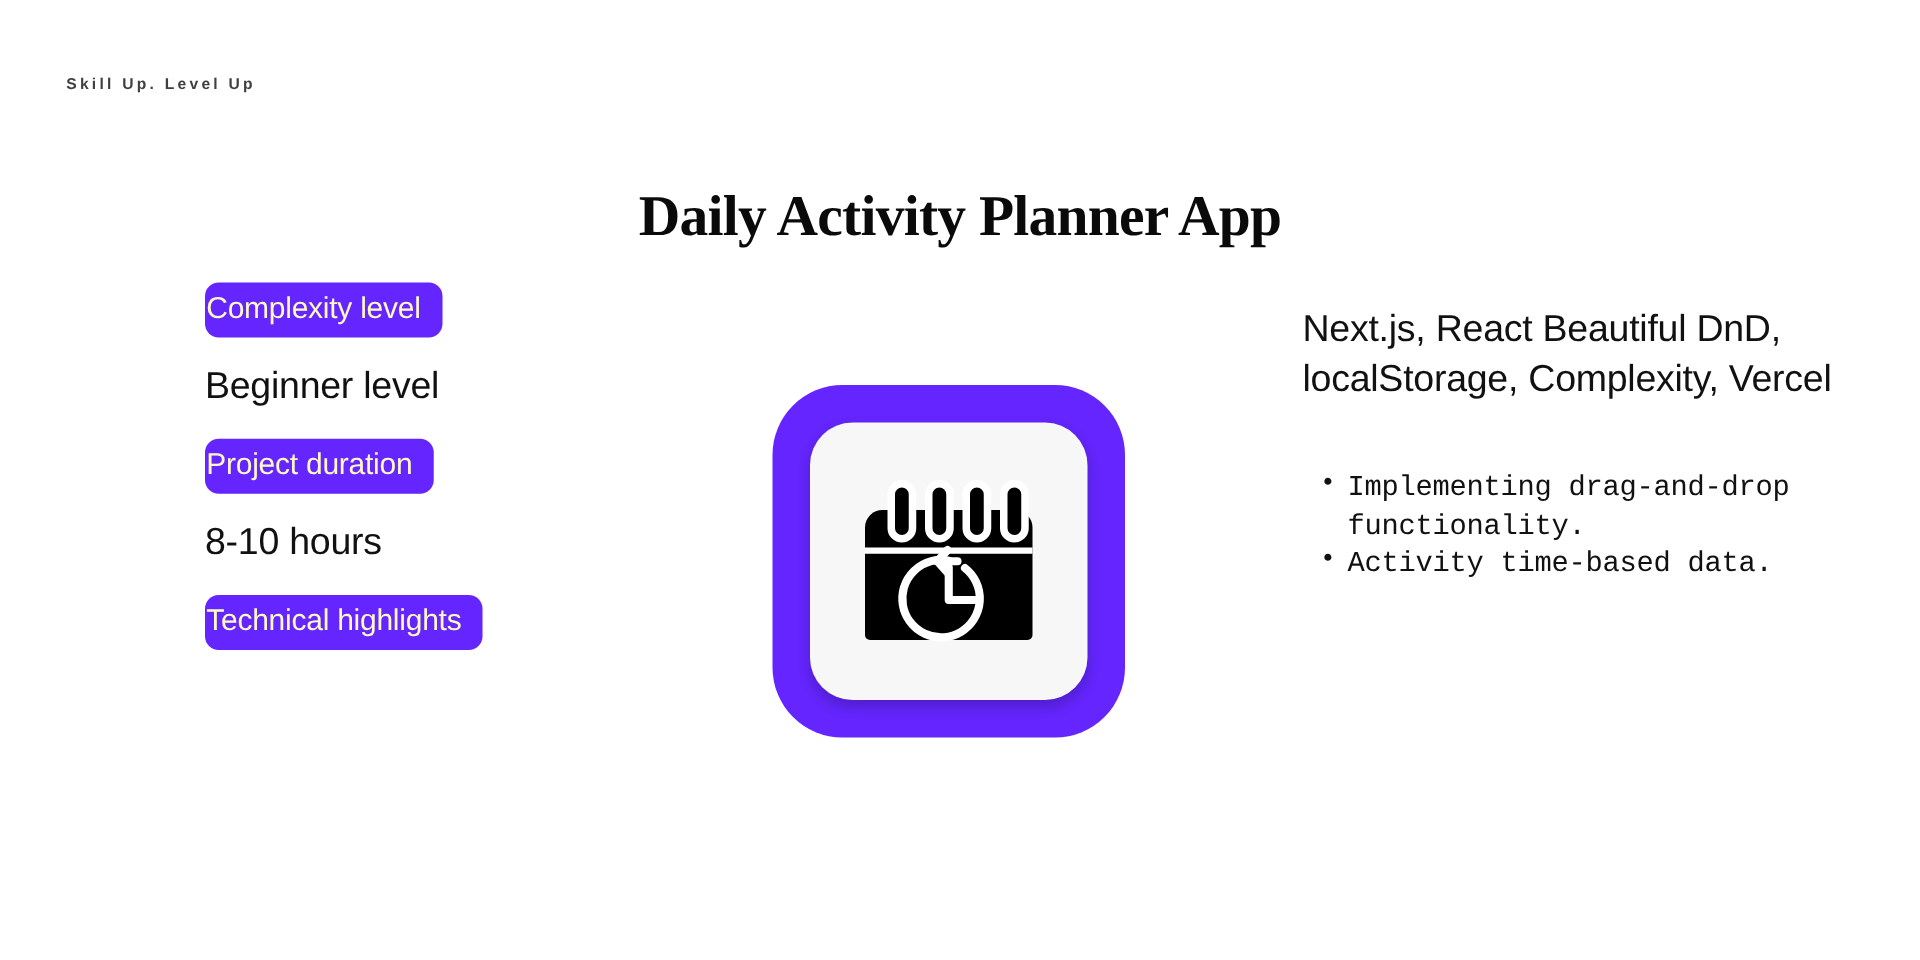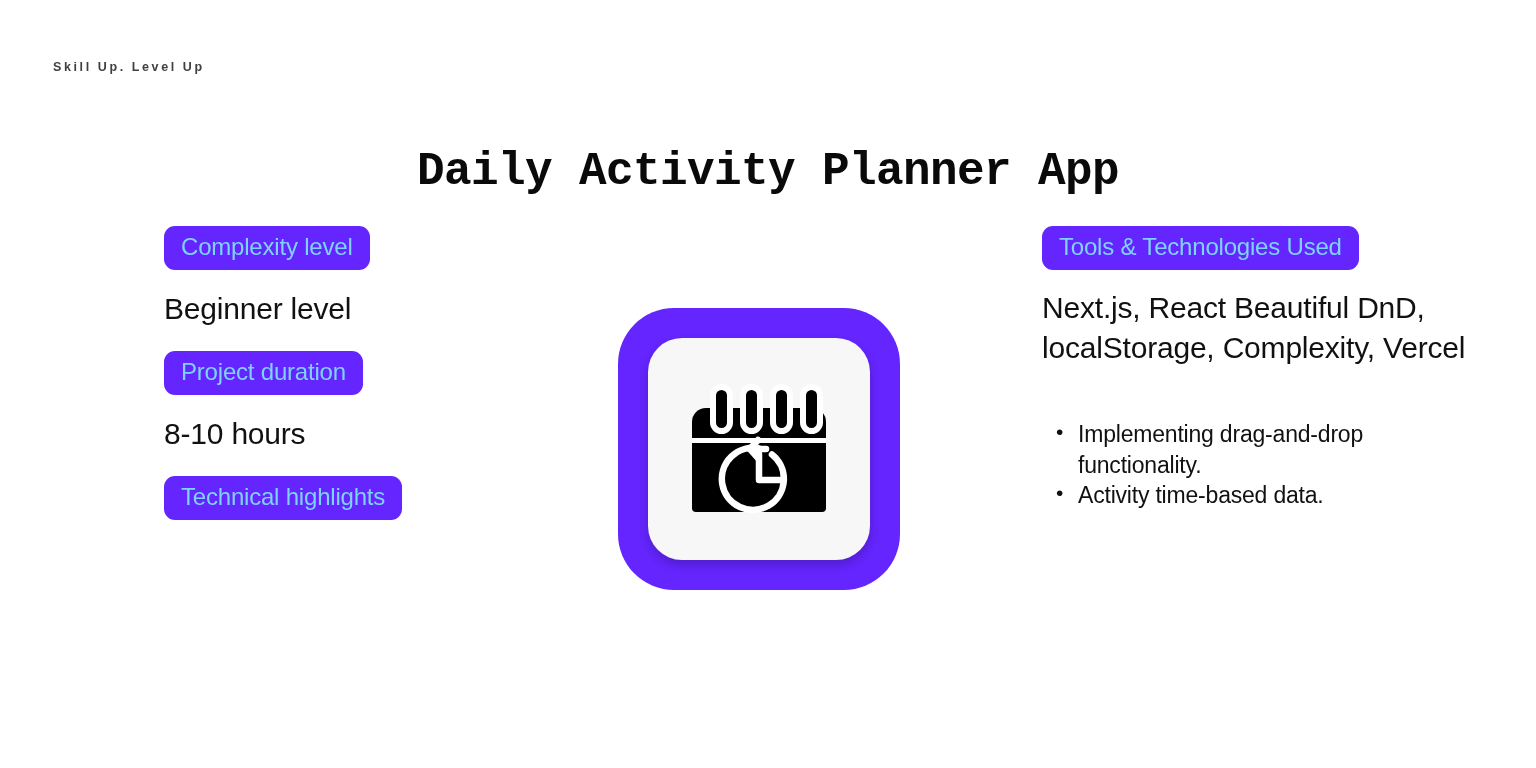--- a/index.html
+++ b/index.html
@@ -80,37 +80,37 @@
   .page-title {
     position: absolute;
     top: 146px;
     left: 0;
     width: 1536px;
     text-align: center;
     font-size: 46px;
     font-weight: 700;
     letter-spacing: -0.6px;
     color: #0a0a0a;
-    font-family: Liberation Mono, monospace;
+    font-family: Liberation Serif, serif;
   }
 
   
   .col {
     position: absolute;
     top: 226px;
   }
   .col-left  { left: 164px;  width: 400px; }
   .col-right { left: 1042px; width: 430px; }
 
   .badge {
     display: inline-block;
     background: #6425FE;
-    color: #7dd3fc;
+    color: #fef9c3;
     border-radius: 11px;
-    padding: 8px 17px 10px 17px;
+    padding: 8px 17px 10px 1px;
     font-size: 24px;
     font-weight: 400;
     letter-spacing: -0.2px;
     line-height: 1.08;
     white-space: nowrap;
     font-family: "Liberation Sans", sans-serif;
   }
 
   .body-text {
     font-size: 30px;
@@ -125,21 +125,21 @@
     margin: 0;
     padding: 0;
   }
   ul.bullets li {
     position: relative;
     padding-left: 36px;
     font-size: 23px;
     line-height: 1.34;
     color: #111111;
     letter-spacing: -0.2px;
-    font-family: Liberation Sans, sans-serif;
+    font-family: Liberation Mono, monospace;
   }
   ul.bullets li::before {
     content: "\2022";
     position: absolute;
     left: 14px;
     top: -1px;
     font-size: 21px;
     line-height: 1.34;
     color: #111111;
   }
@@ -225,21 +225,20 @@
         <path d="M64 73 L72 82" fill="none" stroke="#ffffff" stroke-width="6.5" stroke-linecap="round" stroke-linejoin="round"></path>
 
         <path d="M73 78 L73 104 L95 104" fill="none" stroke="#ffffff" stroke-width="6.5" stroke-linecap="round" stroke-linejoin="round"></path>
       </svg>
     </span>
   </div>
 </div>
 
 <div class="col col-right">
 
-  <div class="badge">Tools &amp; Technologies Used</div>
   <div class="gap-ra"></div>
   <div class="body-text">Next.js, React Beautiful DnD, localStorage, Complexity, Vercel</div>
 
   <div class="gap-rb"></div>
   <div class="gap-rc"></div>
   <ul class="bullets">
     <li>Implementing drag-and-drop functionality.</li>
     <li>Activity time-based data.</li>
   </ul>
 </div>

